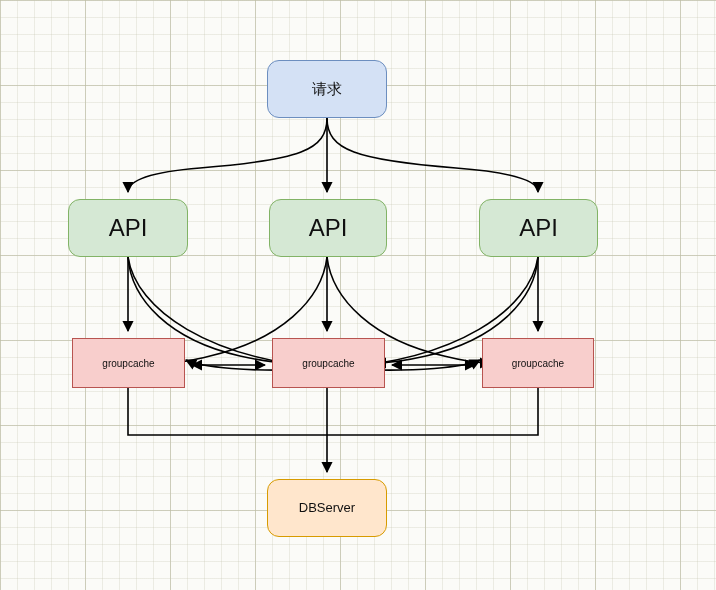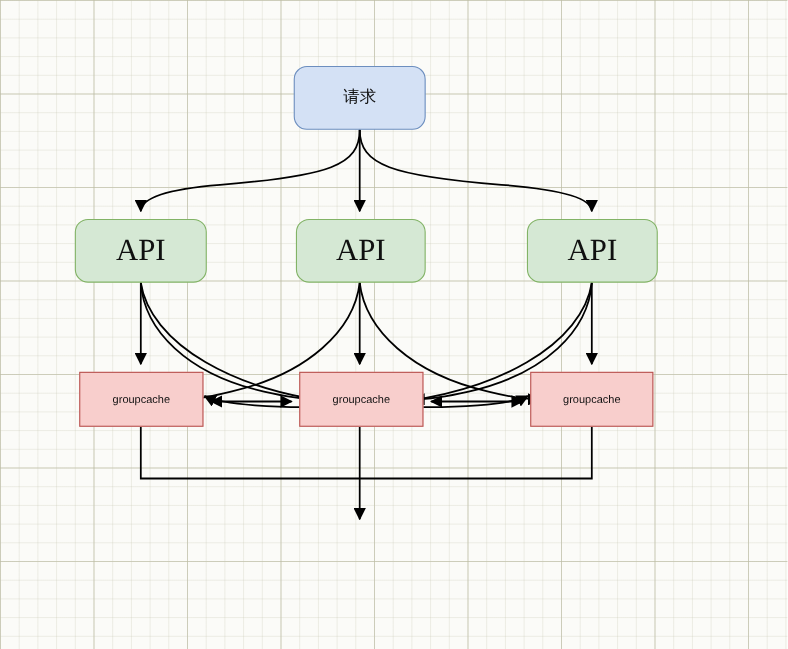--- a/index.html
+++ b/index.html
@@ -47,22 +47,21 @@
   .node-request {
     background: #d4e1f5;
     border: 1px solid #6c8ebf;
     border-radius: 12px;
     font-size: 15px;
   }
   .node-api {
     background: #d5e8d4;
     border: 1px solid #82b366;
     border-radius: 12px;
-    font-size: 28px;
-    font-family: Liberation Serif, serif;
+    font-size: 24px;
   }
   .node-groupcache {
     background: #f8cecc;
     border: 1px solid #b85450;
     border-radius: 0;
     font-size: 10px;
   }
   .node-dbserver {
     background: #ffe6cc;
     border: 1px solid #d79b00;
@@ -137,14 +136,17 @@
   </div>
 
   <div class="node node-groupcache" style="left:272px; top:338px; width:113px; height:50px;">
     <span class="node-label">groupcache</span>
   </div>
 
   <div class="node node-groupcache" style="left:482px; top:338px; width:112px; height:50px;">
     <span class="node-label">groupcache</span>
   </div>
 
+  <div class="node node-dbserver" style="left:267px; top:479px; width:120px; height:58px;">
+    <span class="node-label">DBServer</span>
+  </div>
 
 </div>
 
 </body></html>

